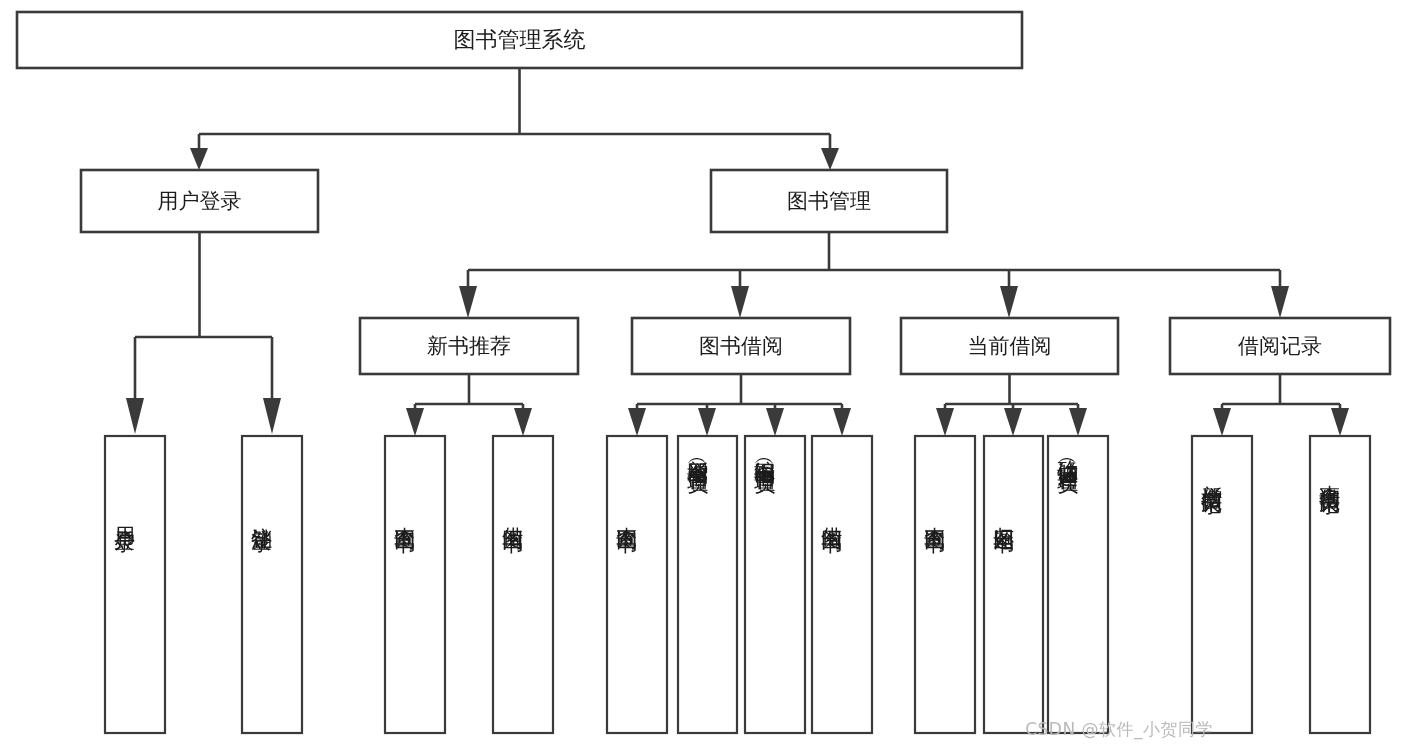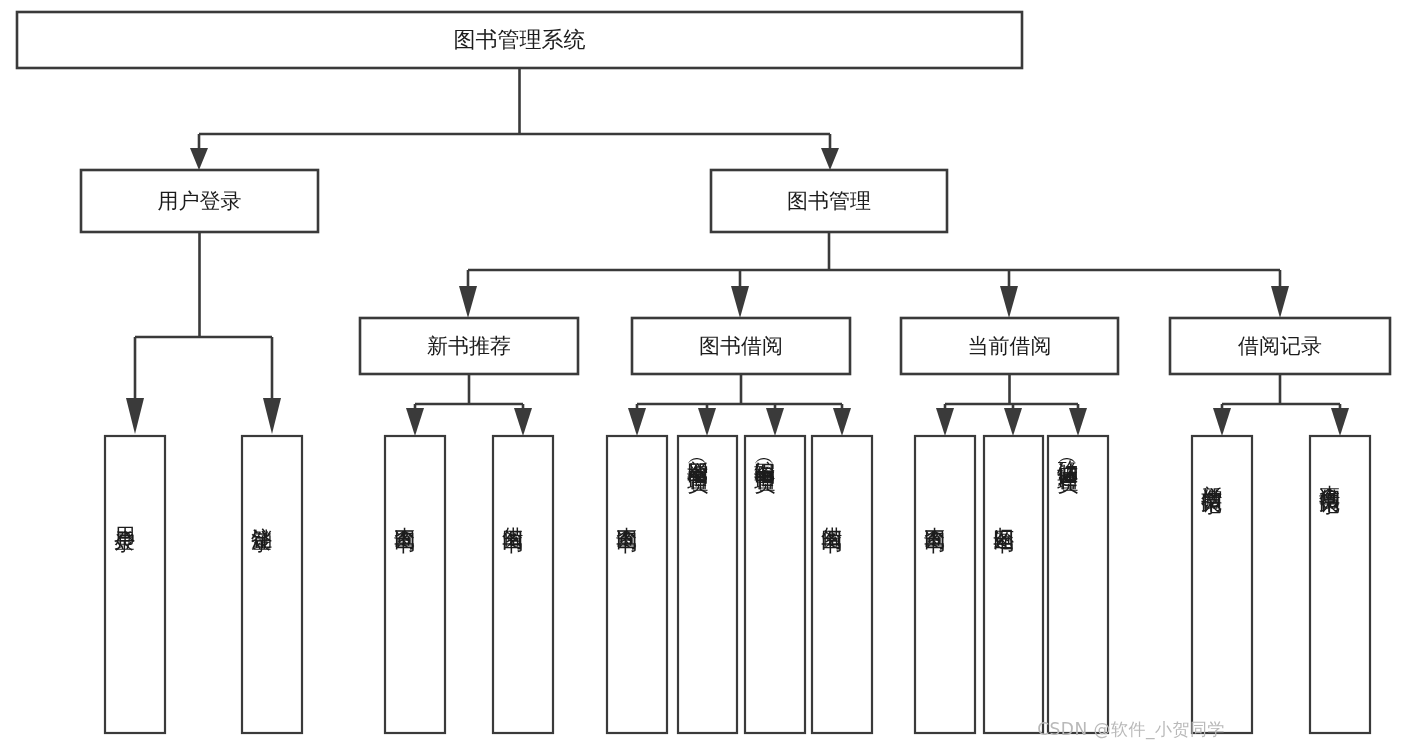--- a/index.html
+++ b/index.html
@@ -62,21 +62,21 @@
     font-size: 21px;
     line-height: 1.08;
     color: #1c1c1c;
     letter-spacing: 2px;
     text-align: left;
     white-space: nowrap;
     pointer-events: none;
   }
   .watermark {
     position: absolute;
-    right: 4px;
+    right: 16px;
     bottom: 6px;
     font-family: "DejaVu Sans", "Liberation Sans", sans-serif;
     font-size: 17px;
     color: #b9b9b9;
     letter-spacing: 0.5px;
     white-space: nowrap;
   }
 </style>
 </head>
 <body>

